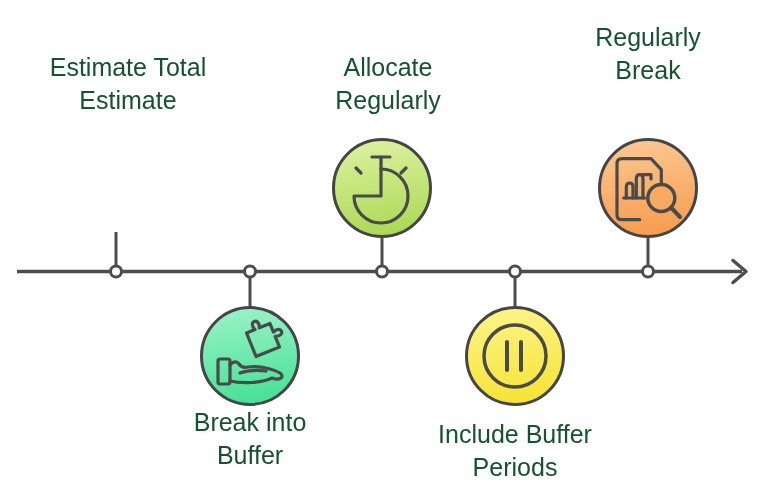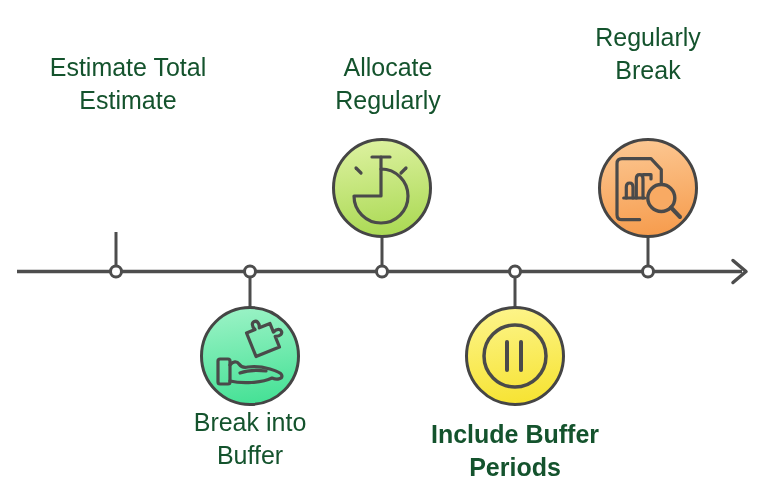--- a/index.html
+++ b/index.html
@@ -89,21 +89,21 @@
     <div>Estimate</div>
   </div>
   <div class="step-label" style="left:250px;top:406px;">
     <div>Break into</div>
     <div>Buffer</div>
   </div>
   <div class="step-label" style="left:388px;top:51px;">
     <div>Allocate</div>
     <div>Regularly</div>
   </div>
-  <div class="step-label" style="left:515px;top:418px;font-weight:bold;">
+  <div class="step-label" style="left:515px;top:418px;">
     <div>Include Buffer</div>
     <div>Periods</div>
   </div>
   <div class="step-label" style="left:648px;top:21px;">
     <div>Regularly</div>
     <div>Break</div>
   </div>
 
 </div>
 

